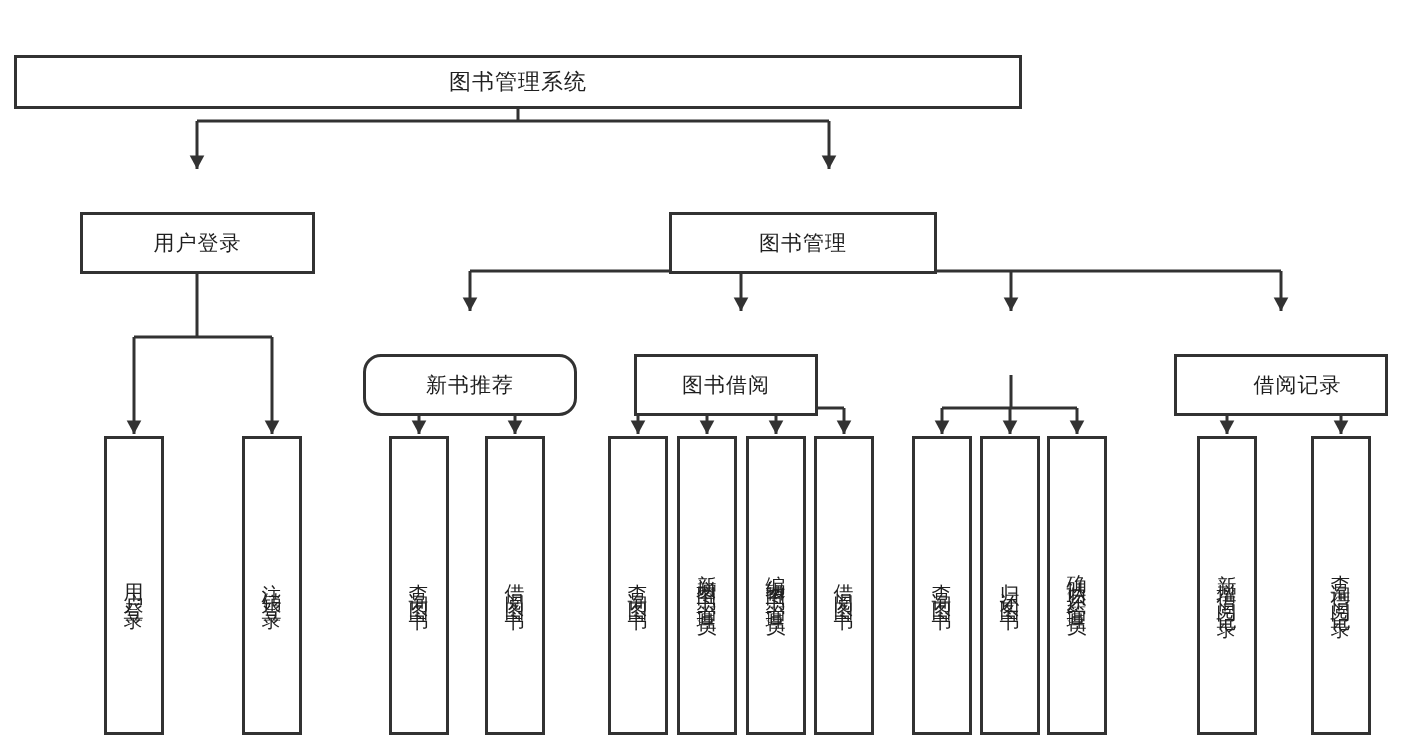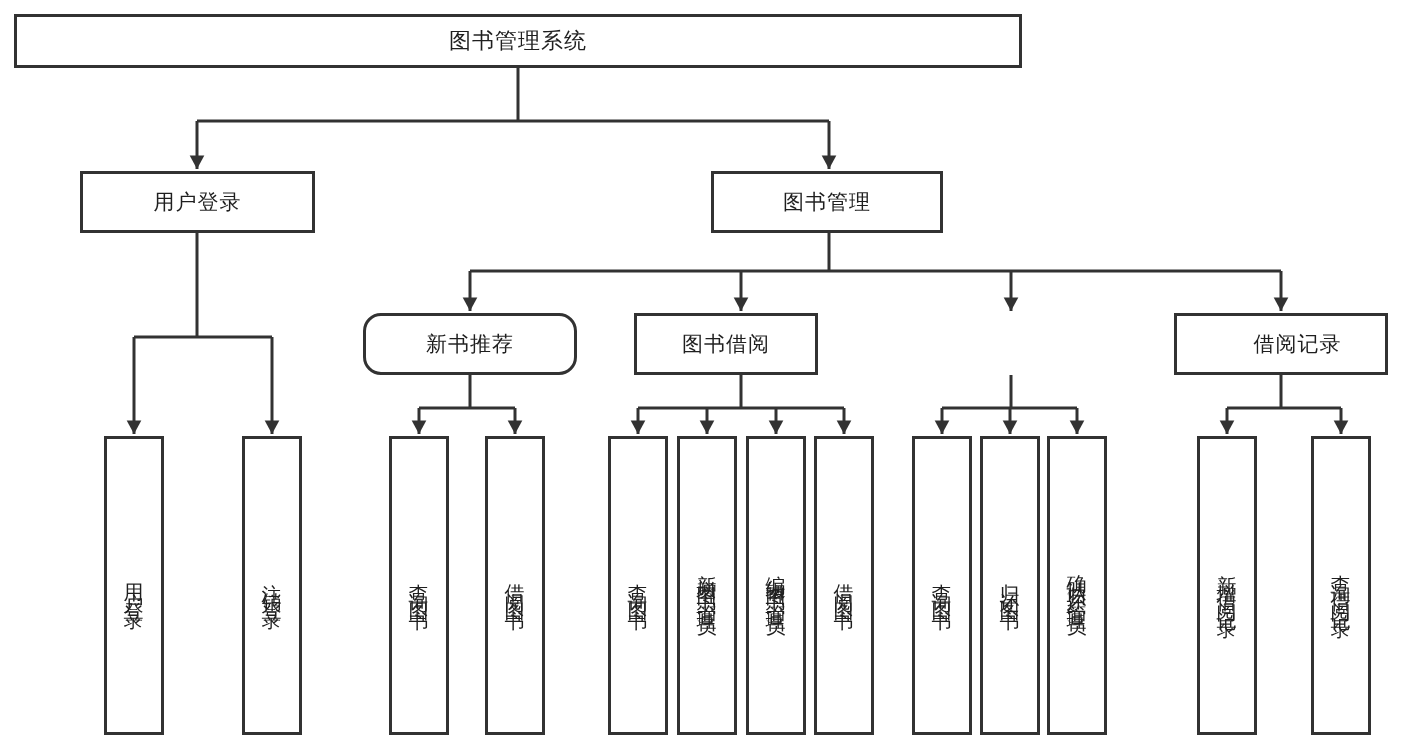--- a/index.html
+++ b/index.html
@@ -33,20 +33,21 @@
     background: #ffffff;
     display: flex;
     align-items: center;
     justify-content: center;
     color: #1f1f1f;
   }
   .box.hlabel {
     font-size: 21px;
     letter-spacing: 1px;
     white-space: nowrap;
+    margin-top: 41px;
   }
   .box.root-box {
     font-size: 22px;
   }
   .leaf {
     position: absolute;
     box-sizing: border-box;
     border: 3px solid #323232;
     background: #ffffff;
     width: 60px;
@@ -122,21 +123,21 @@
     <path class="arrowline" marker-end="url(#arw)" d="M1010 408 V434"></path>
     <path class="arrowline" marker-end="url(#arw)" d="M1077 408 V434"></path>
 
     <path class="arrowline" marker-end="url(#arw)" d="M1227 408 V434"></path>
     <path class="arrowline" marker-end="url(#arw)" d="M1341 408 V434"></path>
   </svg>
 
   <div class="box root-box hlabel" style="left:14px; top:14px; width:1008px; height:54px;">图书管理系统</div>
 
   <div class="box hlabel" style="left:80px; top:171px; width:235px; height:62px;">用户登录</div>
-  <div class="box hlabel" style="left:711px; top:171px; width:232px; height:62px;">图书管理</div>
+  <div class="box hlabel" style="left:669px; top:171px; width:268px; height:62px;">图书管理</div>
 
   <div class="box hlabel" style="left:363px; top:313px; width:214px; height:62px;border-radius:18px;">新书推荐</div>
   <div class="box hlabel" style="left:634px; top:313px; width:184px; height:62px;">图书借阅</div>
   <div class="box hlabel" style="left:1174px; top:313px; width:214px; height:62px;padding-left:33px;">借阅记录</div>
 
   <div class="leaf" style="left:104px; top:436px;">
     <span class="vtext">用户登录</span>
   </div>
   <div class="leaf" style="left:242px; top:436px;">
     <span class="vtext">注销登录</span>

